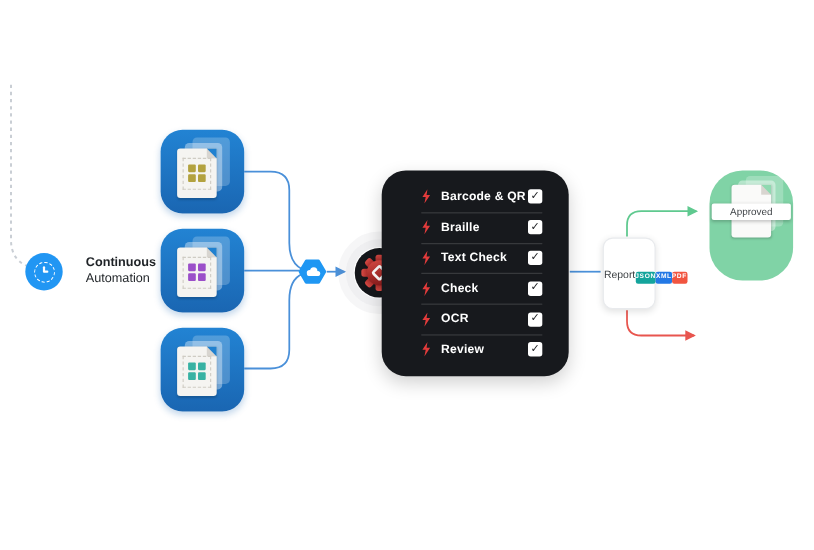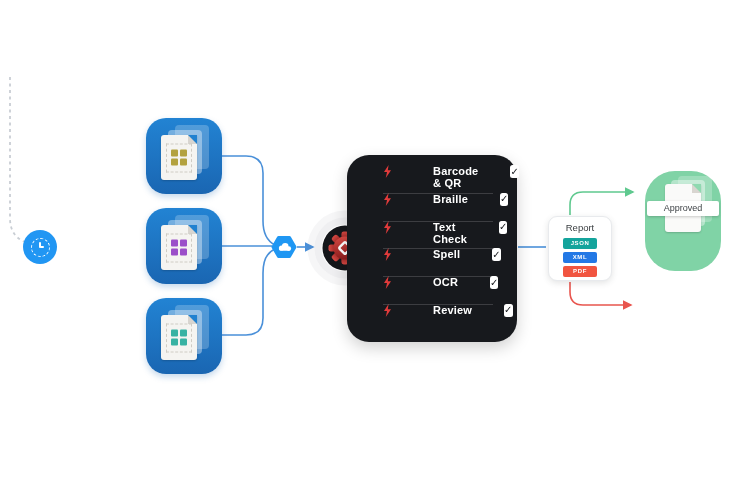--- a/index.html
+++ b/index.html
@@ -32,40 +32,40 @@
     border-bottom:9px solid #d8d5d0;border-right:9px solid var(--fold,#2080cf);}
   .tile .doc{--fold:#2081d0;}
   .mark-frame{position:absolute;left:50%;top:50%;transform:translate(-50%,-50%);width:24px;height:27px;
     border:1px dashed #cfccc4;display:flex;align-items:center;justify-content:center;}
   .sq-grid{display:grid;grid-template-columns:7px 7px;grid-template-rows:7px 7px;gap:1.5px;}
   .sq{background:var(--accent);border-radius:1px;}
 
   
   .panel{position:absolute;left:347px;top:155px;width:170px;height:187px;background:#17191d;
     border-radius:22px;z-index:2;padding:10px 0;box-sizing:border-box;box-shadow:0 6px 16px rgba(0,0,0,.18);}
-  .row{height:27.8px;display:flex;align-items:flex-start;padding:0 24px 0 36px;position:relative;gap:32px;}
+  .row{height:27.8px;display:flex;align-items:center;padding:0 24px 0 36px;position:relative;}
   .row + .row::before{content:"";position:absolute;top:0;left:36px;right:24px;height:1px;background:rgba(255,255,255,.16);}
   .bolt{width:9px;height:13px;flex:0 0 auto;display:flex;align-items:center;}
   .row-label{flex:1;color:#fff;font-size:11px;font-weight:700;margin-left:9px;letter-spacing:.2px;}
   .checkbox{width:13px;height:13px;background:#fff;border-radius:2.5px;color:#17191d;font-size:10px;
     font-weight:700;display:flex;align-items:center;justify-content:center;line-height:1;}
 
   
-  .report{position:absolute;left:548px;top:216px;width:64px;height:65px;background:#fff;z-index:2;
+  .report{position:absolute;left:548px;top:216px;width:48px;height:65px;background:#fff;z-index:2;
     border:1px solid #e8eaed;border-radius:9px;box-shadow:0 2px 6px rgba(60,64,67,.14);
-    display:flex;flex-direction:column;align-items:center;padding-top:5px;box-sizing:border-box;}
+    display:flex;flex-direction:row;align-items:center;padding-top:5px;box-sizing:border-box;}
   .report-title{font-size:9.5px;color:#3c4043;margin-bottom:2px;}
   .fmt{width:34px;height:11px;border-radius:2px;color:#fff;font-size:6px;font-weight:700;
     text-align:center;line-height:11px;letter-spacing:.6px;margin-top:3px;}
   .fmt-json{background:#14a49c;}
   .fmt-xml{background:#2378e5;}
   .fmt-pdf{background:#f15540;}
 
   
-  .out-card{position:absolute;left:645px;width:76px;height:100px;border-radius:30px;z-index:2;margin-top:16px;}
+  .out-card{position:absolute;left:645px;width:76px;height:100px;border-radius:30px;z-index:2;}
   .card-approved{top:155px;background:#80d3a6;}
   .card-review{top:267px;background:#f28d86;}
   .out-card .g1{left:26px;top:9px;width:34px;height:46px;background:rgba(255,255,255,.42);}
   .out-card .g2{left:33px;top:5px;width:34px;height:46px;background:rgba(255,255,255,.24);}
   .out-card .doc{left:20px;top:13px;width:36px;height:48px;background:#fafaf9;}
   .card-approved .doc{--fold:#8fd9b0;}
   .card-review .doc{--fold:#f49c96;}
   .banner{position:absolute;left:2px;top:30px;width:72px;height:15px;background:#fff;border-radius:2px;
     box-shadow:0 1px 3px rgba(0,0,0,.2);font-size:9px;text-align:center;line-height:15px;}
   .banner-approved{color:#3f4347;}
@@ -130,20 +130,24 @@
     </g>
 
     <path d="M 518 247 L 546 247" fill="none" stroke="#4a90d9" stroke-width="1.6"></path>
     <path d="M 570 215 L 570 205 Q 570 192 583 192 L 633 192" fill="none" stroke="#5fc98f" stroke-width="1.6" marker-end="url(#arrG)"></path>
     <path d="M 570 282 L 570 292 Q 570 305 583 305 L 631 305" fill="none" stroke="#e8554e" stroke-width="1.6" marker-end="url(#arrR)"></path>
   </svg>
 
   <div class="clock-node">
     <div class="clock-face"></div>
   </div>
+  <div class="auto-label">
+    <div class="b">Continuous</div>
+    <div>Automation</div>
+  </div>
 
   <div class="tile tile1">
     <div class="doc-ghost g2"></div>
     <div class="doc-ghost g1"></div>
     <div class="doc">
       <div class="mark-frame">
         <div class="sq-grid">
           <div class="sq"></div>
             <div class="sq"></div>
             <div class="sq"></div>
@@ -210,21 +214,21 @@
         </span>
       <span class="row-label">Text Check</span>
       <span class="checkbox">✓</span>
     </div>
     <div class="row">
       <span class="bolt">
           <svg width="9" height="13" viewBox="0 0 9 13">
             <path d="M5.6 0 L1 7 L4 7 L2.8 13 L8 5.2 L4.8 5.2 Z" fill="#e23b3b"></path>
           </svg>
         </span>
-      <span class="row-label">Spell</span>
+      <span class="row-label">Check</span>
       <span class="checkbox">✓</span>
     </div>
     <div class="row">
       <span class="bolt">
           <svg width="9" height="13" viewBox="0 0 9 13">
             <path d="M5.6 0 L1 7 L4 7 L2.8 13 L8 5.2 L4.8 5.2 Z" fill="#e23b3b"></path>
           </svg>
         </span>
       <span class="row-label">OCR</span>
       <span class="checkbox">✓</span>

